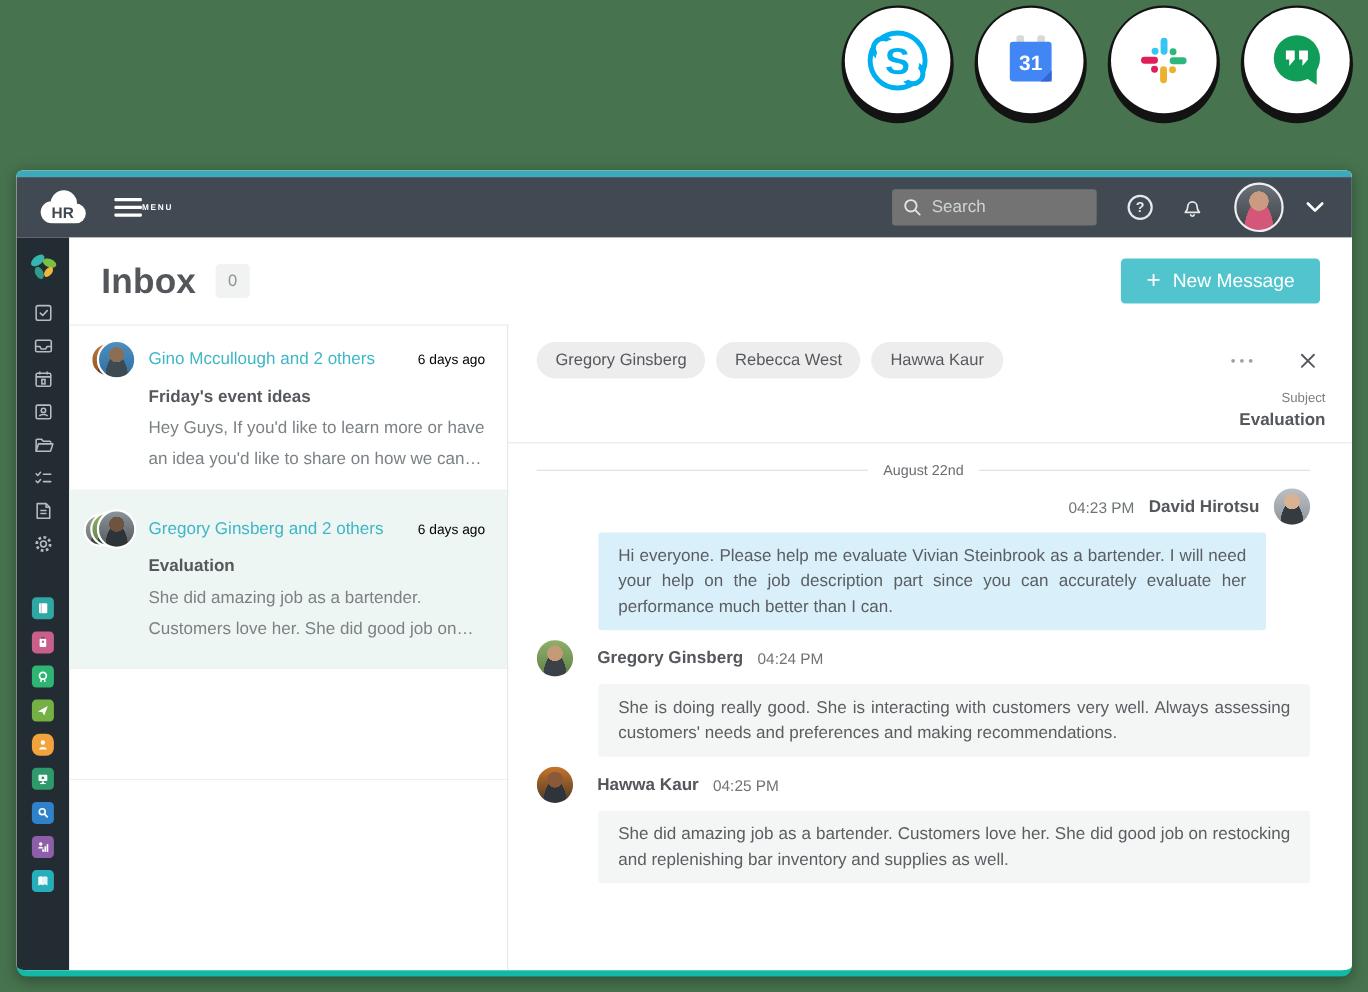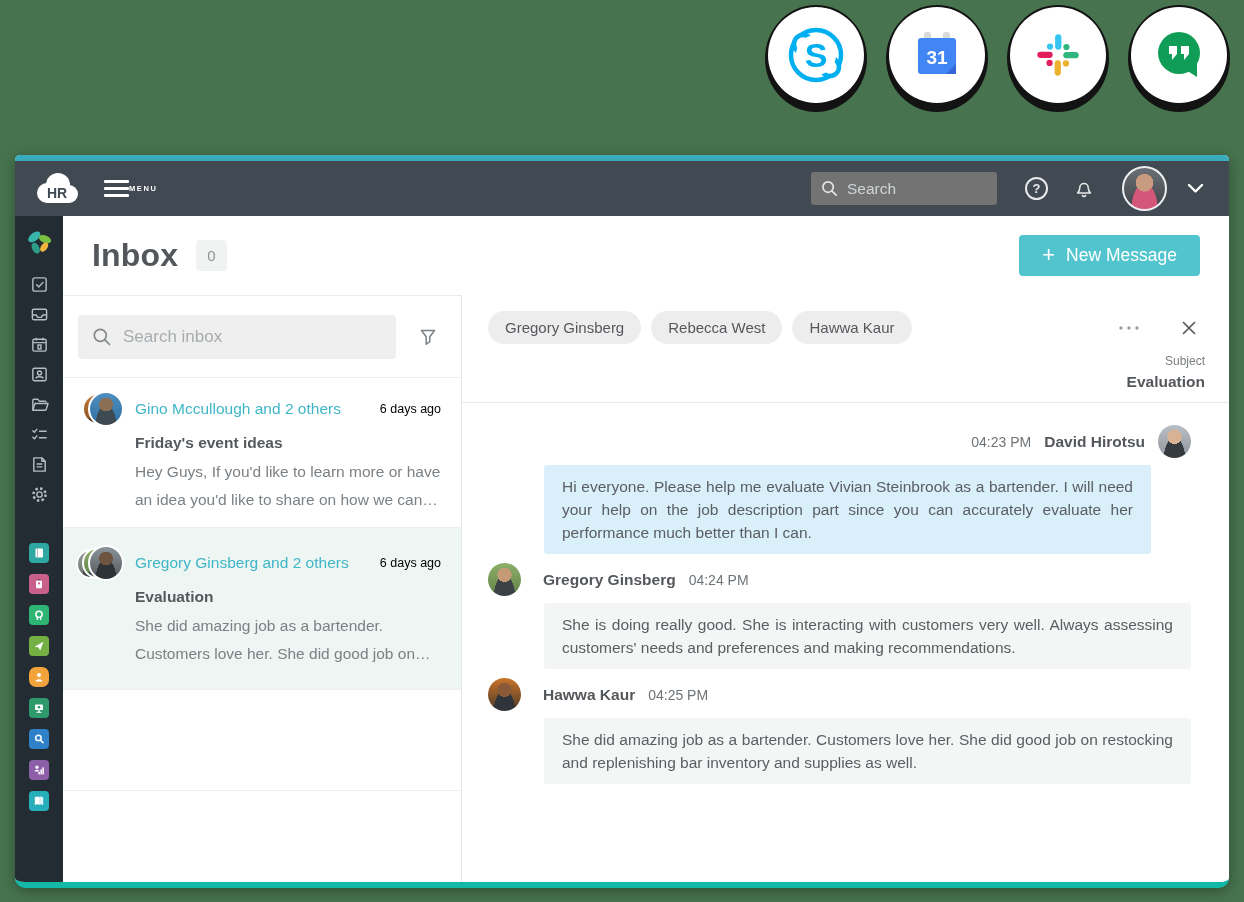--- a/index.html
+++ b/index.html
@@ -348,34 +348,20 @@
         <div class="hdr-spacer"></div>
         <button class="new-msg-btn">
           <span class="nm-plus">+</span>
           <span>New Message</span>
         </button>
       </div>
 
       <div class="panes">
 
         <div class="list-pane">
-          <div class="list-toolbar">
-            <div class="inbox-search">
-              <svg width="20" height="20" viewBox="0 0 20 20">
-                  <circle cx="8.3" cy="8.3" r="6" fill="none" stroke="#83888C" stroke-width="1.7"></circle>
-                  <path d="M12.9 12.9 L17.5 17.5" stroke="#83888C" stroke-width="1.7" stroke-linecap="round"></path>
-                </svg>
-              <input type="text" placeholder="Search inbox" style="">
-            </div>
-            <div class="filter-btn">
-              <svg width="20" height="20" viewBox="0 0 20 20">
-                  <path d="M3.5 3.5 h13 L11.8 9.8 v4.8 l-3.6 2.6 V9.8 Z" fill="none" stroke="#7A8084" stroke-width="1.5" stroke-linejoin="round"></path>
-                </svg>
-            </div>
-          </div>
 
           <div class="thread-item">
             <div class="ti-row1">
               <div class="av-stack">
                 <div class="av av-b1 ph" style="--head:#7A4A28; --shirt:#5a3a1f; --bg1:#C07838; --bg2:#8A5424"></div>
                 <div class="av av-f ph" style="--head:#8C6E54; --shirt:#3E4A52; --bg1:#4F8FC0; --bg2:#2E6EA0"></div>
               </div>
               <div class="ti-from">Gino Mccullough and 2 others</div>
               <div class="ti-time">6 days ago</div>
             </div>
@@ -422,20 +408,25 @@
                   </svg>
               </div>
             </div>
             <div class="subject-block">
               <div class="subject-label">Subject</div>
               <div class="subject-value">Evaluation</div>
             </div>
           </div>
 
           <div class="chat-scroll">
+            <div class="date-divider">
+              <div class="line"></div>
+              <div class="dtext">August 22nd</div>
+              <div class="line"></div>
+            </div>
 
             <div class="msg-meta right">
               <span class="m-time">04:23 PM</span>
               <span class="m-name">David Hirotsu</span>
               <div class="m-avatar ph" style="--head:#D9B294; --shirt:#363B40; --bg1:#B9BFC4; --bg2:#8F959A"></div>
             </div>
             <div class="bubble blue">Hi everyone. Please help me evaluate Vivian Steinbrook as a bartender. I will need your help on the job description part since you can accurately evaluate her performance much better than I can.</div>
 
             <div class="msg-meta left">
               <div class="m-avatar ph" style="--head:#C59A77; --shirt:#3A4147; --bg1:#8FB06A; --bg2:#5F8046"></div>

